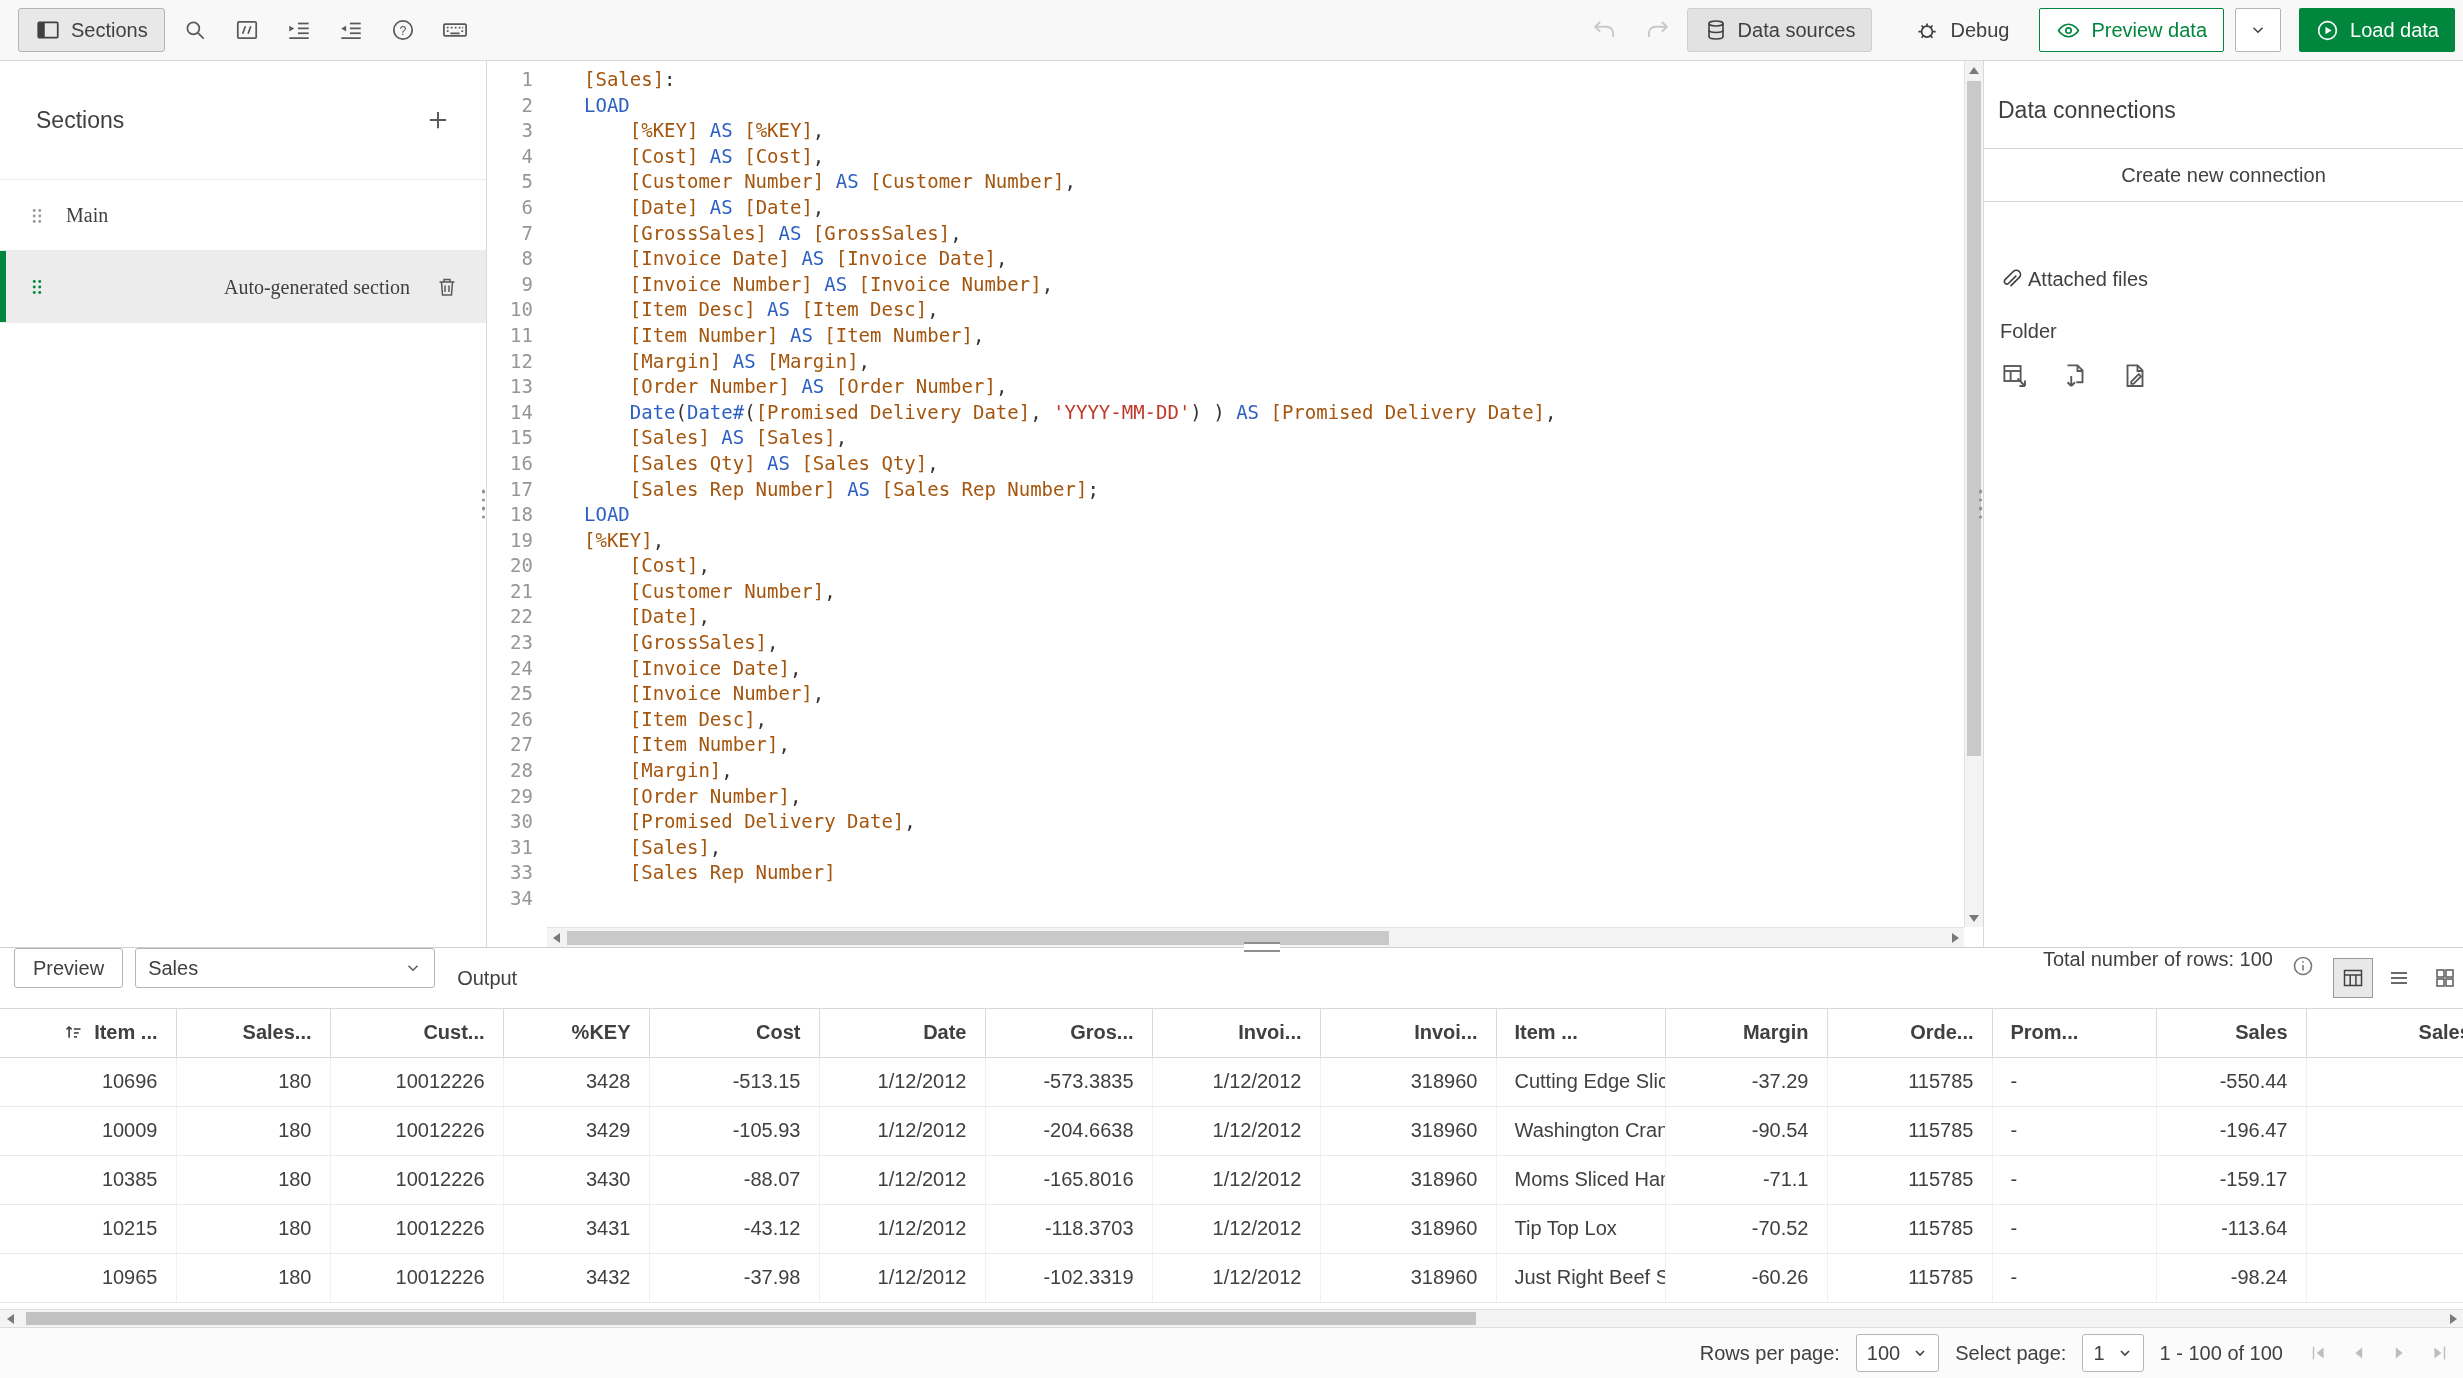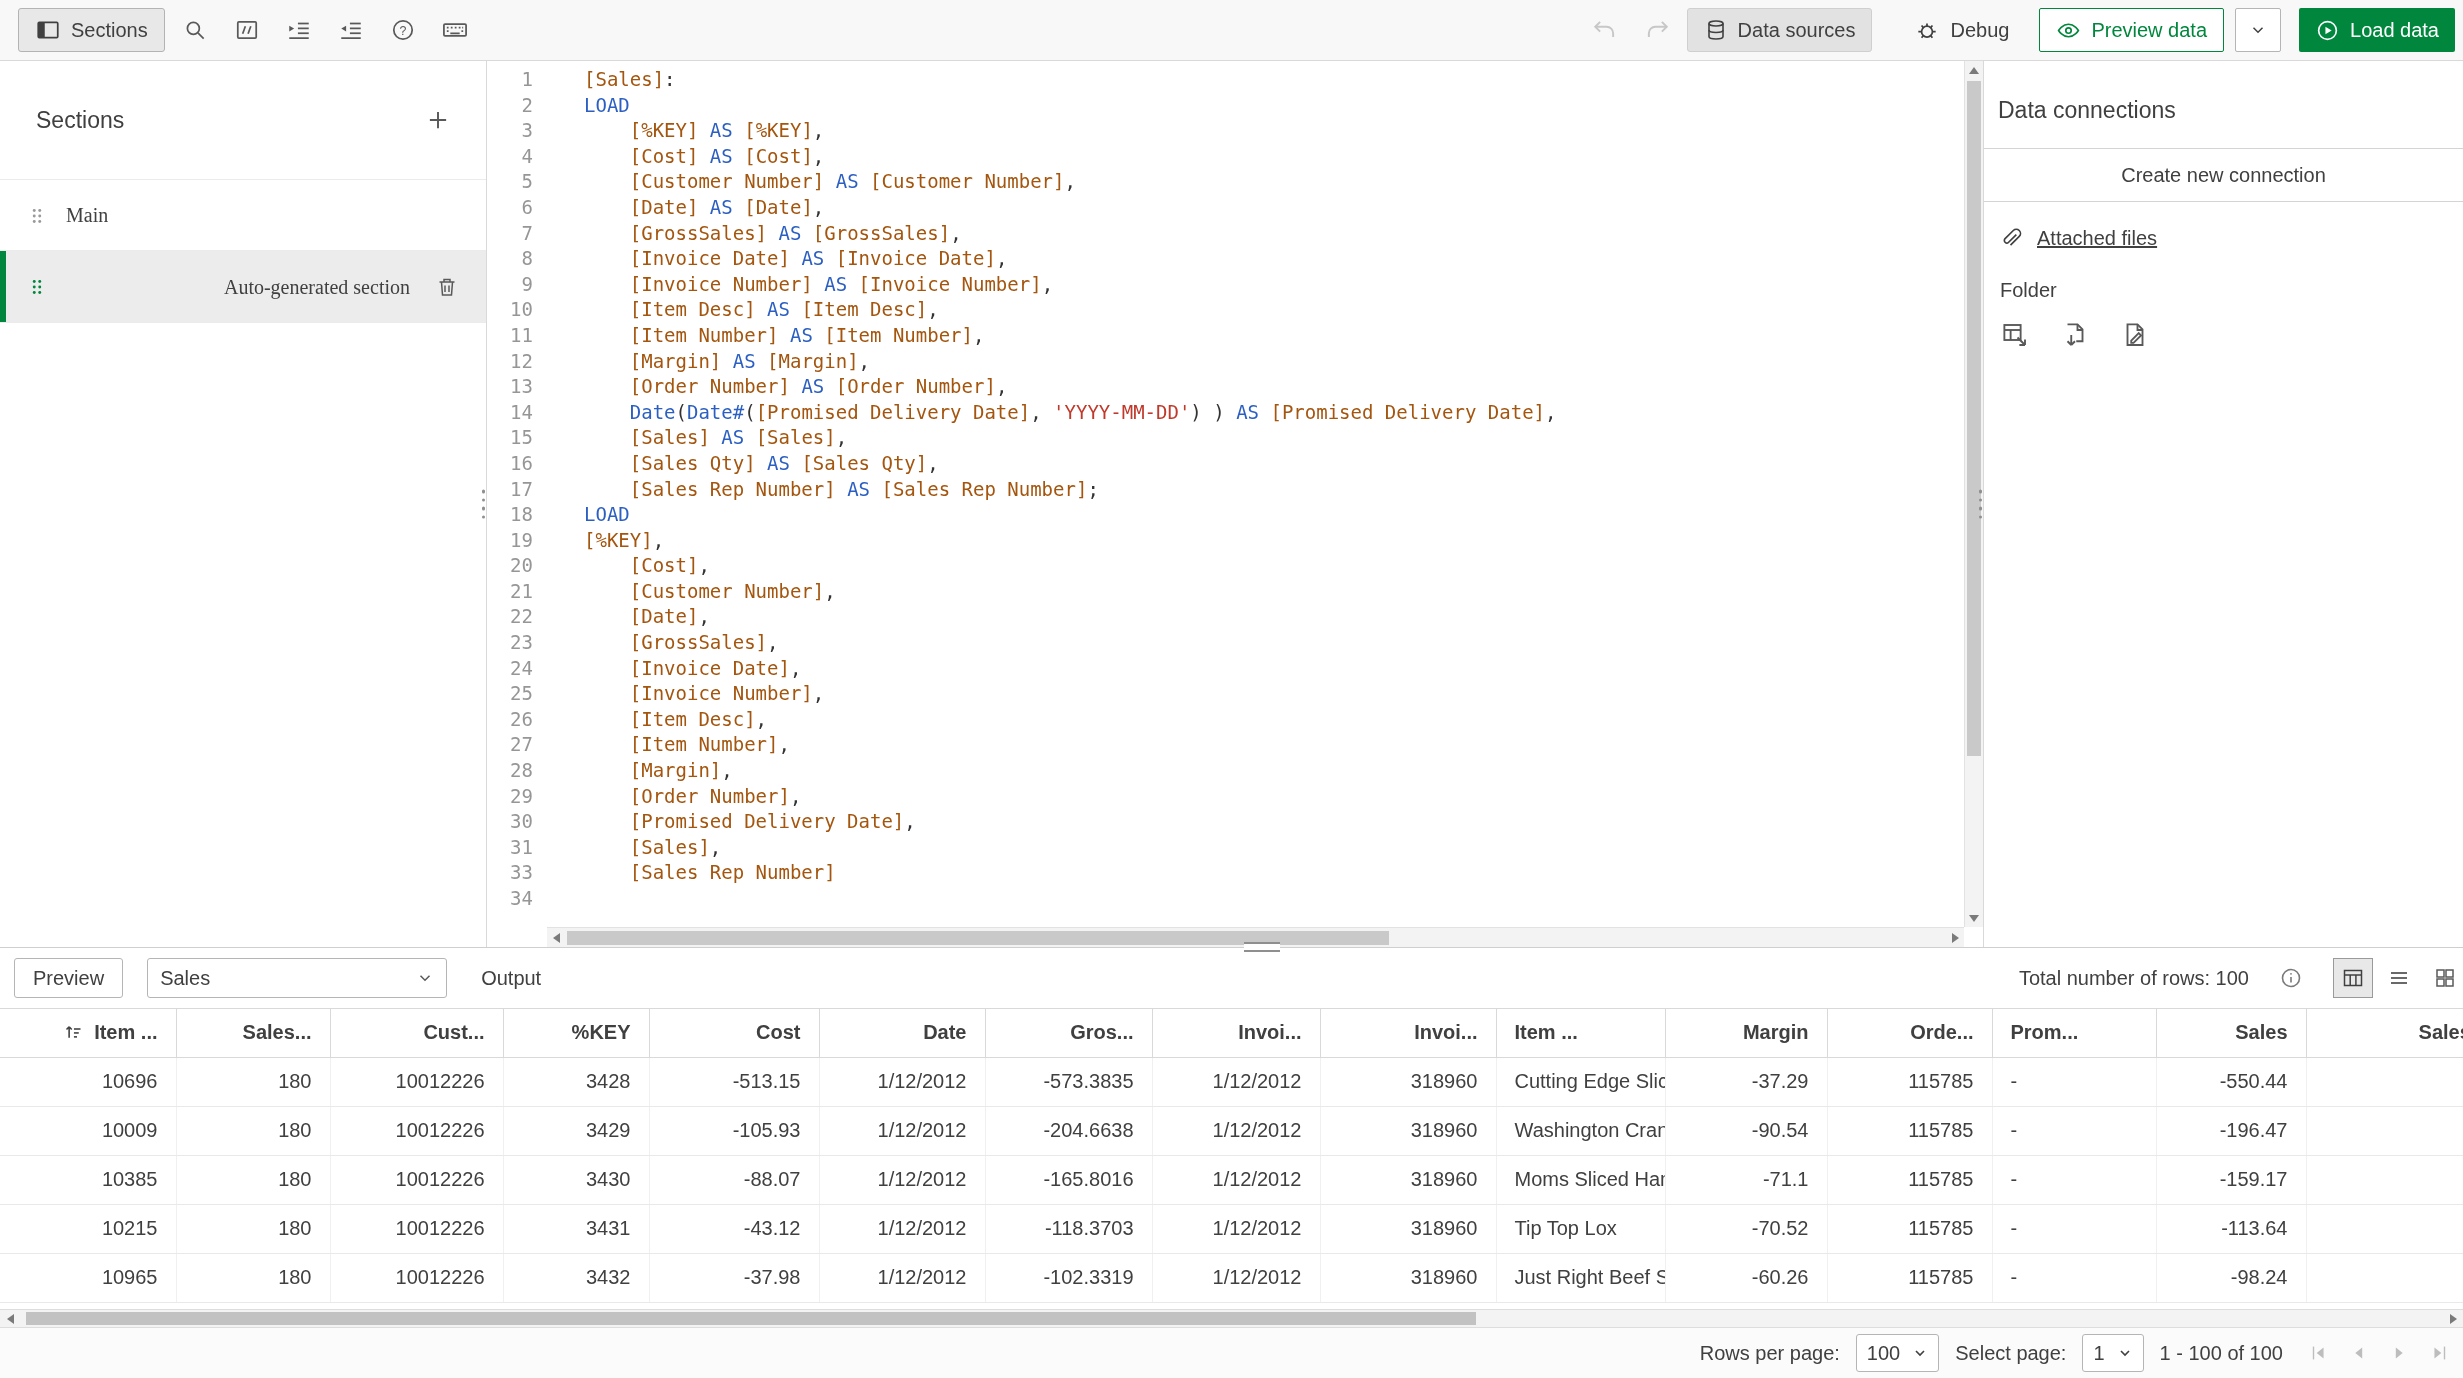--- a/index.html
+++ b/index.html
@@ -62,29 +62,29 @@
   .grip i{width:3.5px;height:3.5px;border-radius:50%;background:#8f8f8f;}
   .grip-left{left:479px;} .grip-right{left:1976px;}
 
   
   .data-connections{width:480px;border-left:1px solid #d9d9d9;flex:none;background:#fff;}
   .dc-title{font-size:23px;font-weight:400;color:#404040;margin:36px 0 0 14px;}
   .dc-create{display:flex;align-items:center;justify-content:center;width:100%;height:54px;border-top:1px solid #d4d4d4;border-bottom:1px solid #d4d4d4;margin-top:24px;color:#404040;background:#fff;}
   .dc-search{margin:30px 14px 0 14px;height:48px;display:flex;align-items:center;gap:12px;border-bottom:1px solid #bdbdbd;color:#8c8c8c;}
   .dc-search input{border:none;outline:none;background:transparent;font-size:20px;width:100%;font-family:inherit;color:#555;}
   .dc-search input::placeholder{font-style:italic;color:#9e9e9e;}
-  .attached{margin:24px 14px 0 14px;display:flex;align-items:center;gap:14px;color:#404040;text-decoration:underline;}
+  .attached{margin:65px 14px 0 14px;display:flex;align-items:center;gap:5px;color:#404040;}
   .folder-label{margin:28px 14px 0 16px;color:#404040;}
   .conn-icons{display:flex;gap:30px;margin:18px 14px 0 16px;color:#595959;}
   .conn-icons button{color:#595959;}
 
   
   .preview-section{height:431px;display:flex;flex-direction:column;border-top:1px solid #cfcfcf;position:relative;background:#fff;}
   .split-handle{position:absolute;top:-6px;left:50.5%;width:36px;height:10px;background:#fff;border-top:2px solid #8f8f8f;border-bottom:2px solid #8f8f8f;z-index:7;}
-  .preview-bar{height:60px;display:flex;align-items:center;gap:24px;padding:0 10px 0 14px;flex:none;}
+  .preview-bar{height:60px;display:flex;gap:12px;padding:0 10px 0 14px;flex:none;}
   .preview-btn{height:40px;border:1px solid #b5b5b5;border-radius:3px;padding:0 18px;background:#fff;color:#404040;}
   .table-select{height:40px;width:300px;border:1px solid #b5b5b5;border-radius:3px;display:flex;align-items:center;justify-content:space-between;padding:0 12px;background:#fff;cursor:pointer;}
   .output-btn{padding:0 10px;color:#404040;}
   .total-rows{color:#404040;}
   .info-btn{color:#7a7a7a;width:36px;height:36px;display:flex;align-items:center;justify-content:center;}
   .view-icons{display:flex;align-items:center;gap:6px;}
   .view-btn{width:40px;height:40px;display:flex;align-items:center;justify-content:center;color:#595959;}
   .view-btn.selected{border:1px solid #9a9a9a;background:#e8e8e8;color:#404040;}
   .view-btn.cut{margin-right:-12px;}
 

